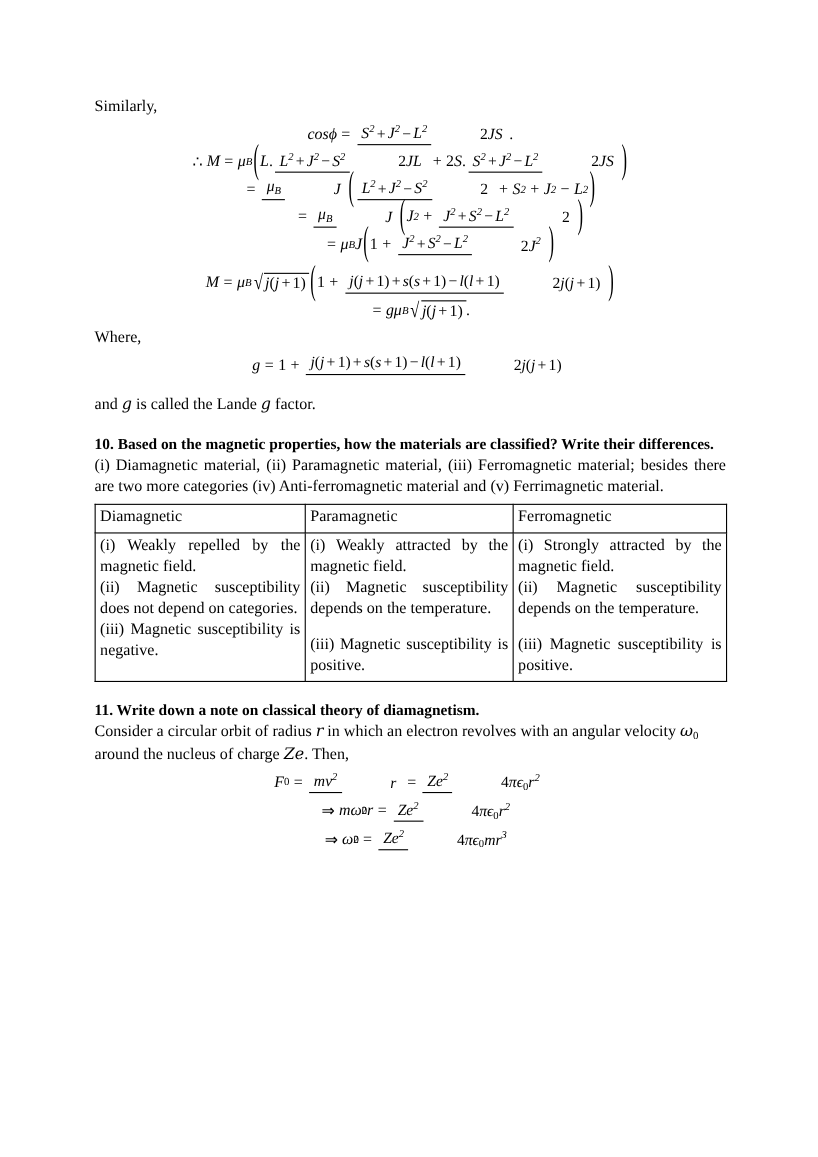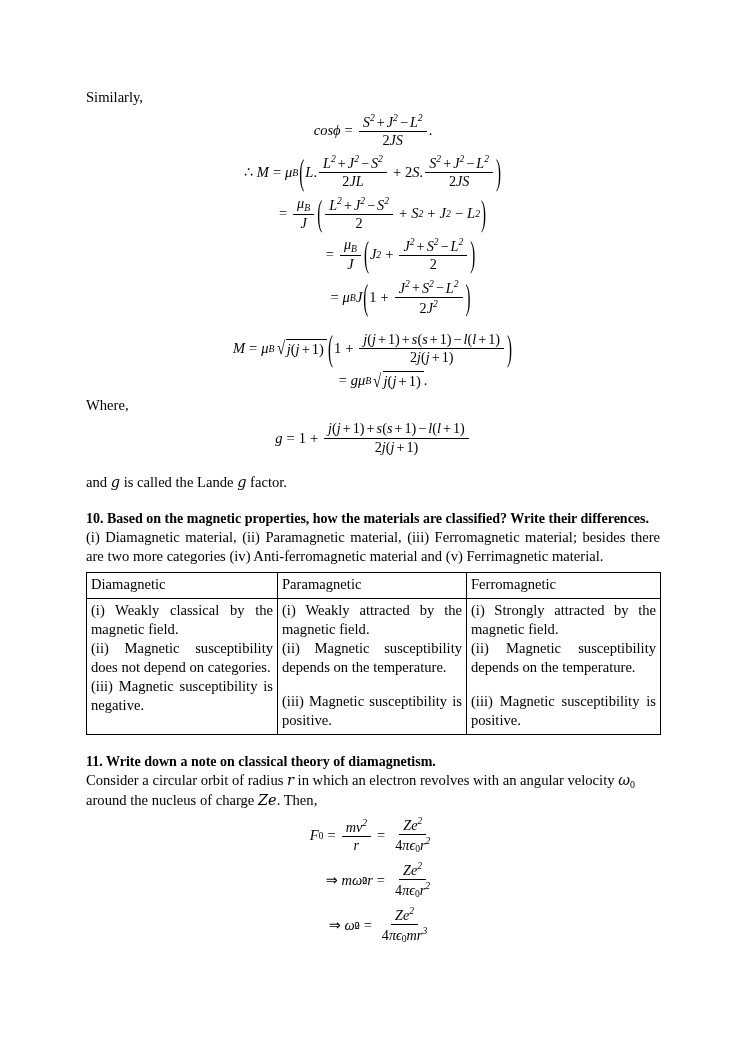--- a/index.html
+++ b/index.html
@@ -62,25 +62,26 @@
   .op { font-style: normal; padding: 0 4px; }
   .op-tight { font-style: normal; padding: 0 2px; }
 
   sup.sp { font-size: 0.68em; vertical-align: super; font-style: italic; }
   sub.sb { font-size: 0.68em; vertical-align: -0.28em; font-style: italic; }
   sub.sbn { font-size: 0.68em; vertical-align: -0.28em; font-style: normal; }
 
   
   .frac {
     display: inline-flex;
-    flex-direction: column;
+    flex-direction: row;
     align-items: center;
     vertical-align: middle;
     margin: 0 2px;
     line-height: 1.08;
+    gap: 40px;
   }
   .frac > .num {
     padding: 0 4px 1px 4px;
     border-bottom: 1.1px solid #000;
     font-size: 0.98em;
   }
   .frac > .den {
     padding: 1px 4px 0 4px;
     font-size: 0.98em;
   }
@@ -311,21 +312,21 @@
     <thead>
       <tr>
         <th>Diamagnetic</th>
         <th>Paramagnetic</th>
         <th>Ferromagnetic</th>
       </tr>
     </thead>
     <tbody>
       <tr>
         <td>
-          <p>(i) Weakly classical by the magnetic field.</p>
+          <p>(i) Weakly repelled by the magnetic field.</p>
           <p>(ii) Magnetic susceptibility does not depend on categories.</p>
           <p>(iii) Magnetic susceptibility is negative.</p>
         </td>
         <td>
           <p>(i) Weakly attracted by the magnetic field.</p>
           <p>(ii) Magnetic susceptibility depends on the temperature.</p>
           <p class="gap-before">(iii) Magnetic susceptibility is positive.</p>
         </td>
         <td>
           <p>(i) Strongly attracted by the magnetic field.</p>

